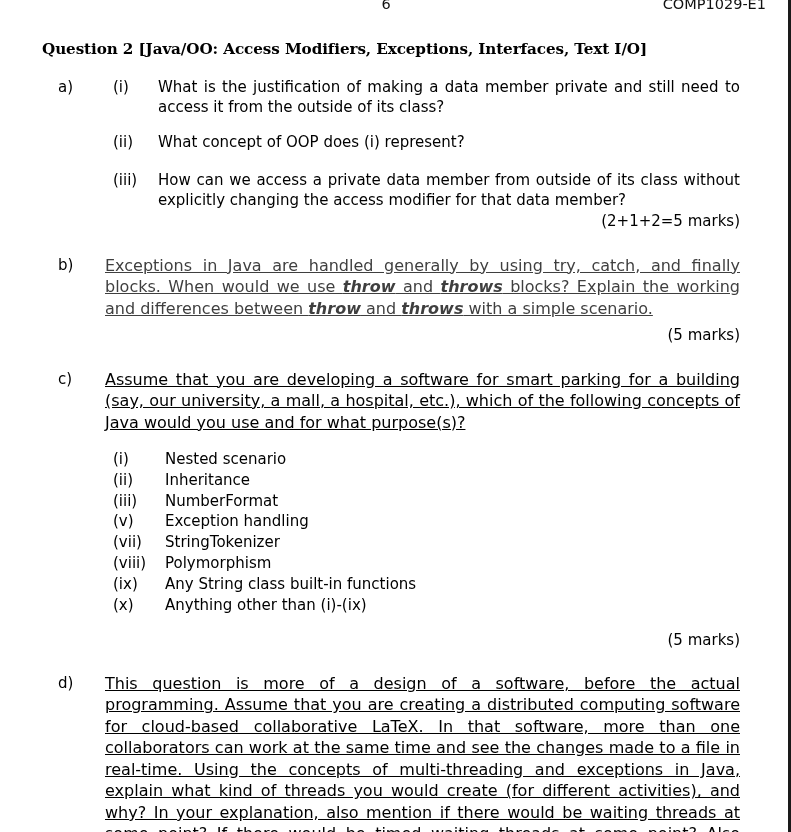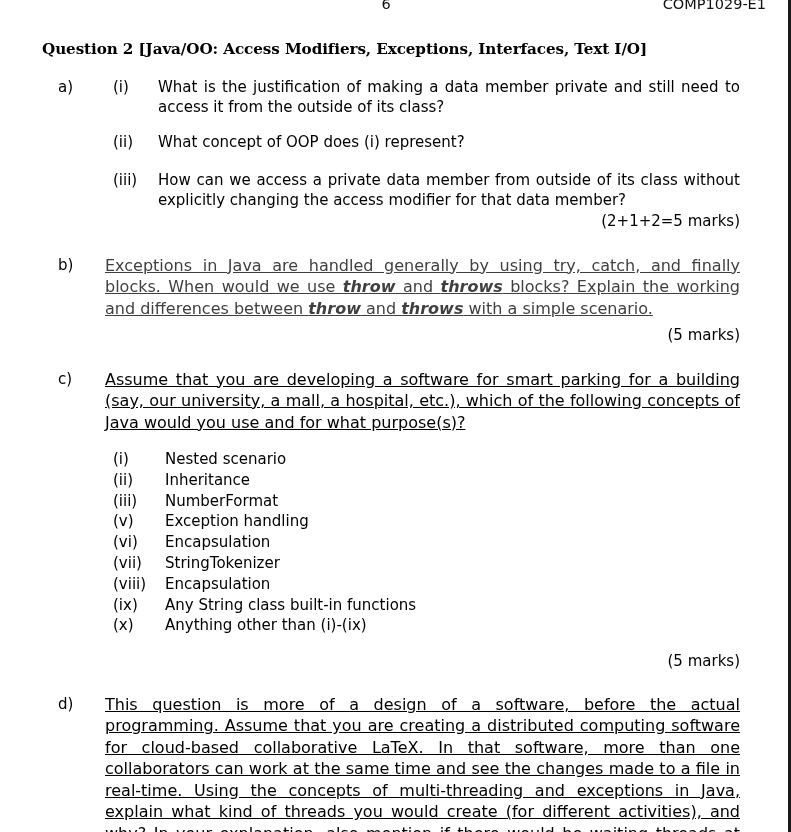--- a/index.html
+++ b/index.html
@@ -185,30 +185,26 @@
       </div>
       <div class="simple-row">
         <span class="simple-num">(iii)</span>
         <span class="simple-label">NumberFormat</span>
       </div>
       <div class="simple-row">
         <span class="simple-num">(v)</span>
         <span class="simple-label">Exception handling</span>
       </div>
       <div class="simple-row">
-        <span class="simple-num">(vi)</span>
-        <span class="simple-label">Encapsulation</span>
-      </div>
-      <div class="simple-row">
         <span class="simple-num">(vii)</span>
         <span class="simple-label">StringTokenizer</span>
       </div>
       <div class="simple-row">
         <span class="simple-num">(viii)</span>
-        <span class="simple-label">Encapsulation</span>
+        <span class="simple-label">Polymorphism</span>
       </div>
       <div class="simple-row">
         <span class="simple-num">(ix)</span>
         <span class="simple-label">Any String class built-in functions</span>
       </div>
       <div class="simple-row">
         <span class="simple-num">(x)</span>
         <span class="simple-label">Anything other than (i)-(ix)</span>
       </div>
     </div>

